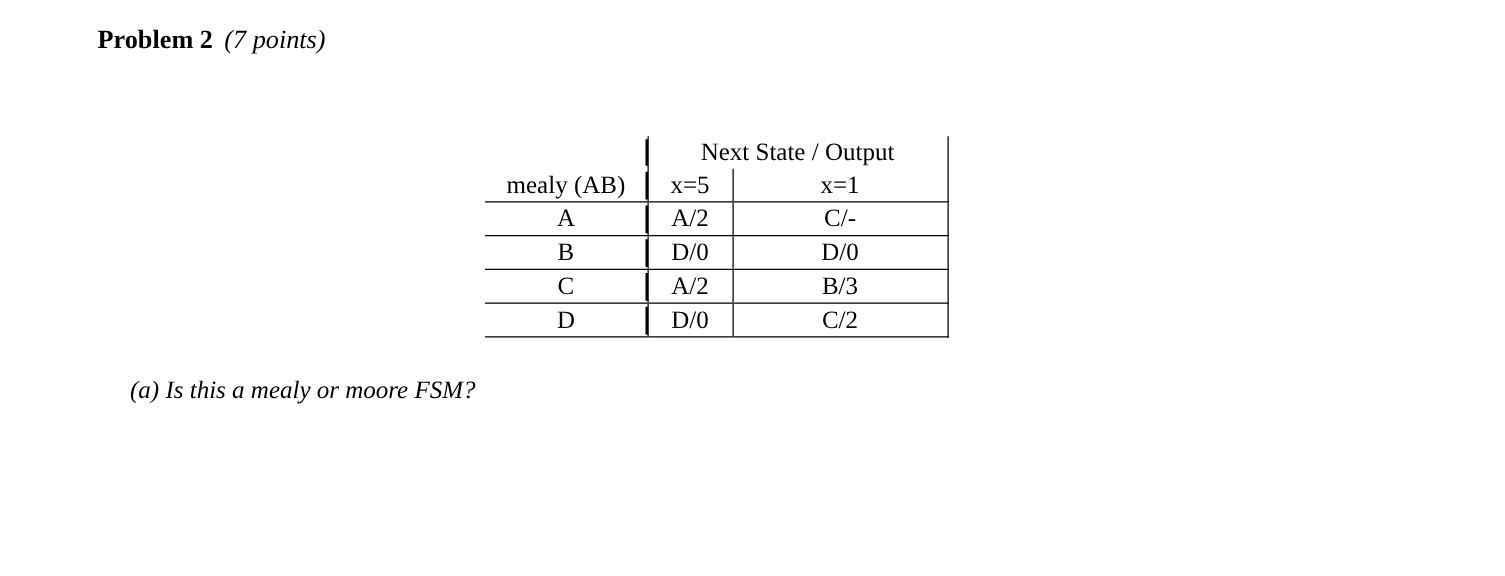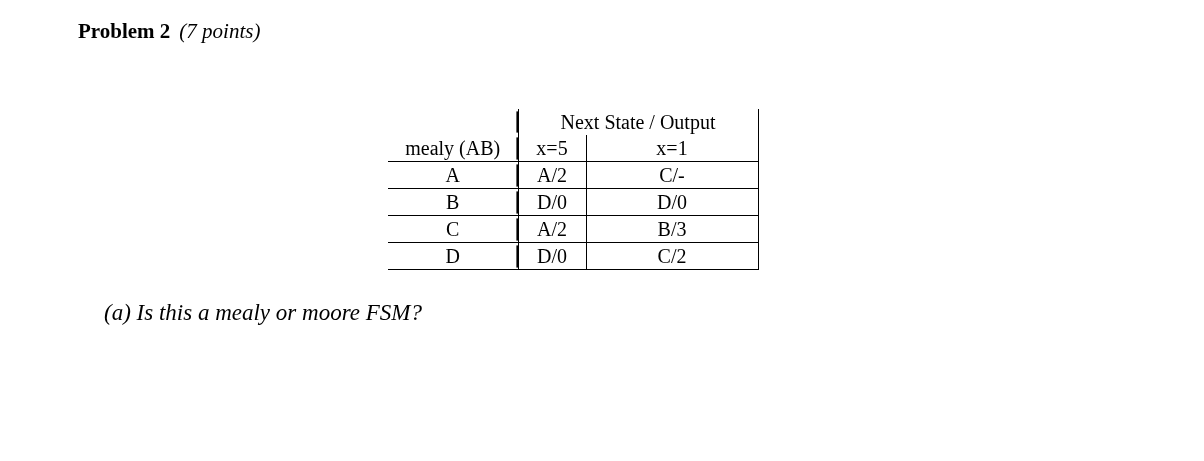--- a/index.html
+++ b/index.html
@@ -100,21 +100,21 @@
     padding-right: 6px;
   }
   .cell-x0 { padding-left: 6px; padding-right: 4px; text-align: center; }
 
   
   .parts {
     position: absolute;
     left: 70px;
     top: 298px;
     width: 1020px;
-    font-size: 23px;
+    font-size: 20px;
     line-height: 29px;
     font-style: italic;
   }
   .part-para {
     margin: 0;
     text-indent: 34px;
     text-align: justify;
     text-justify: inter-word;
   }
   .part-para.nojust { text-align: left; }

